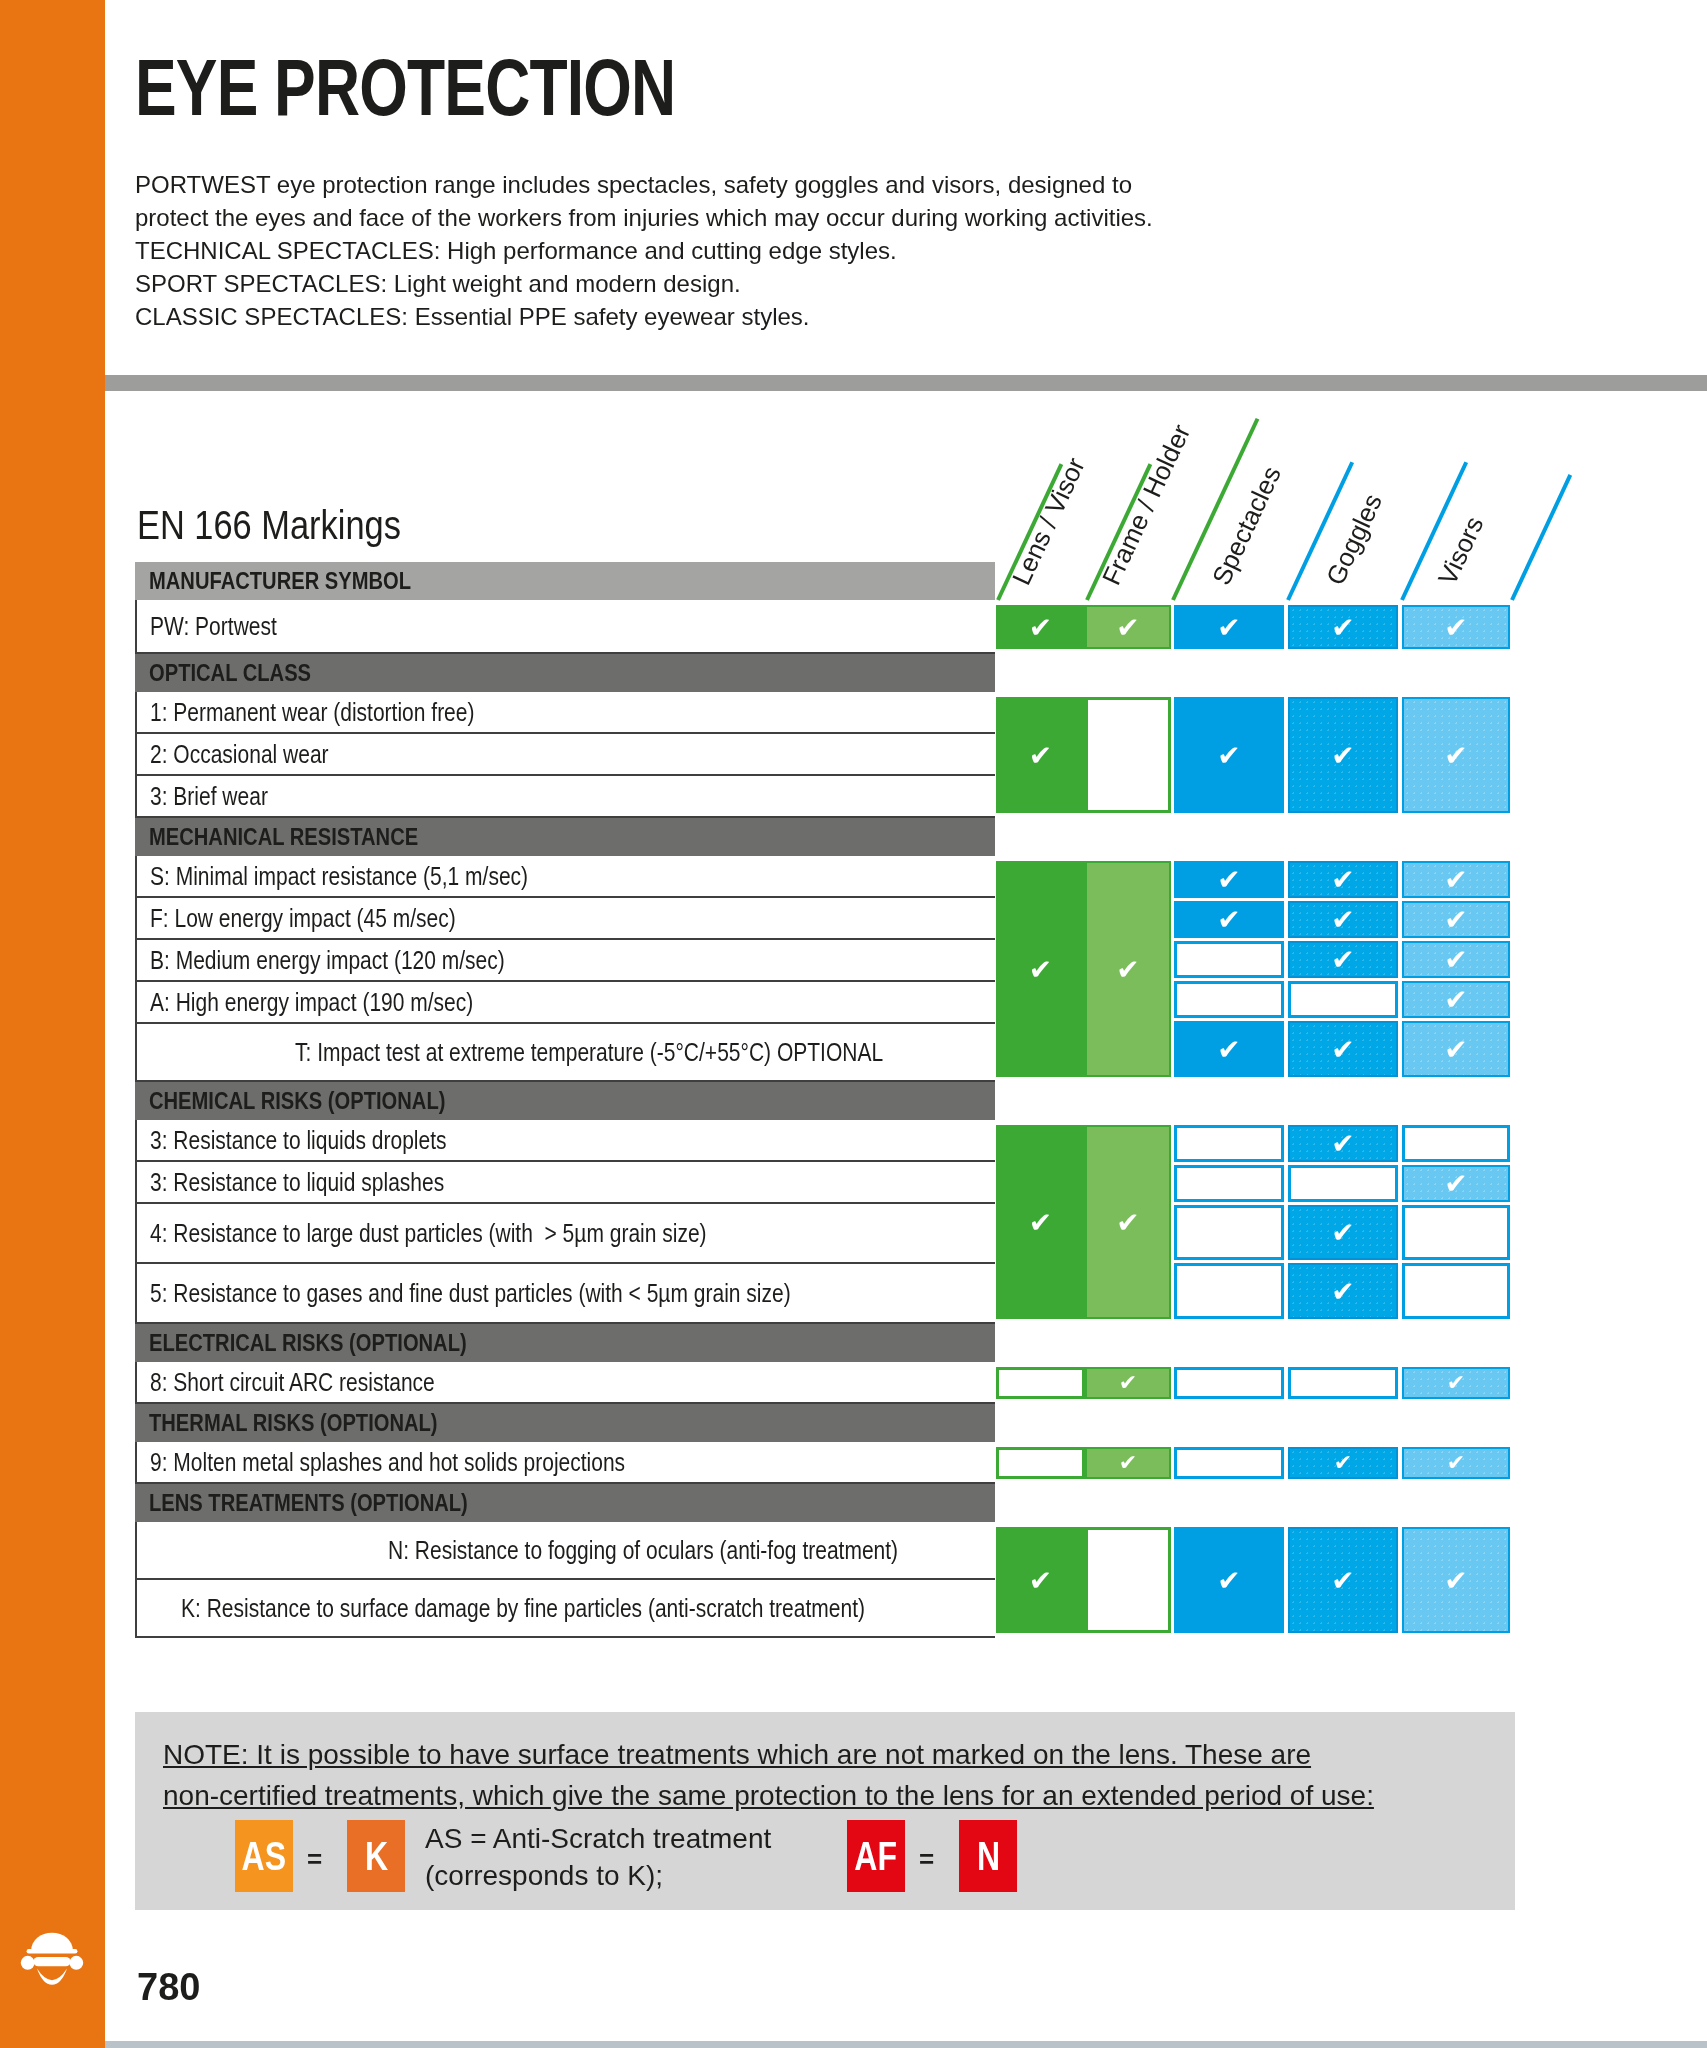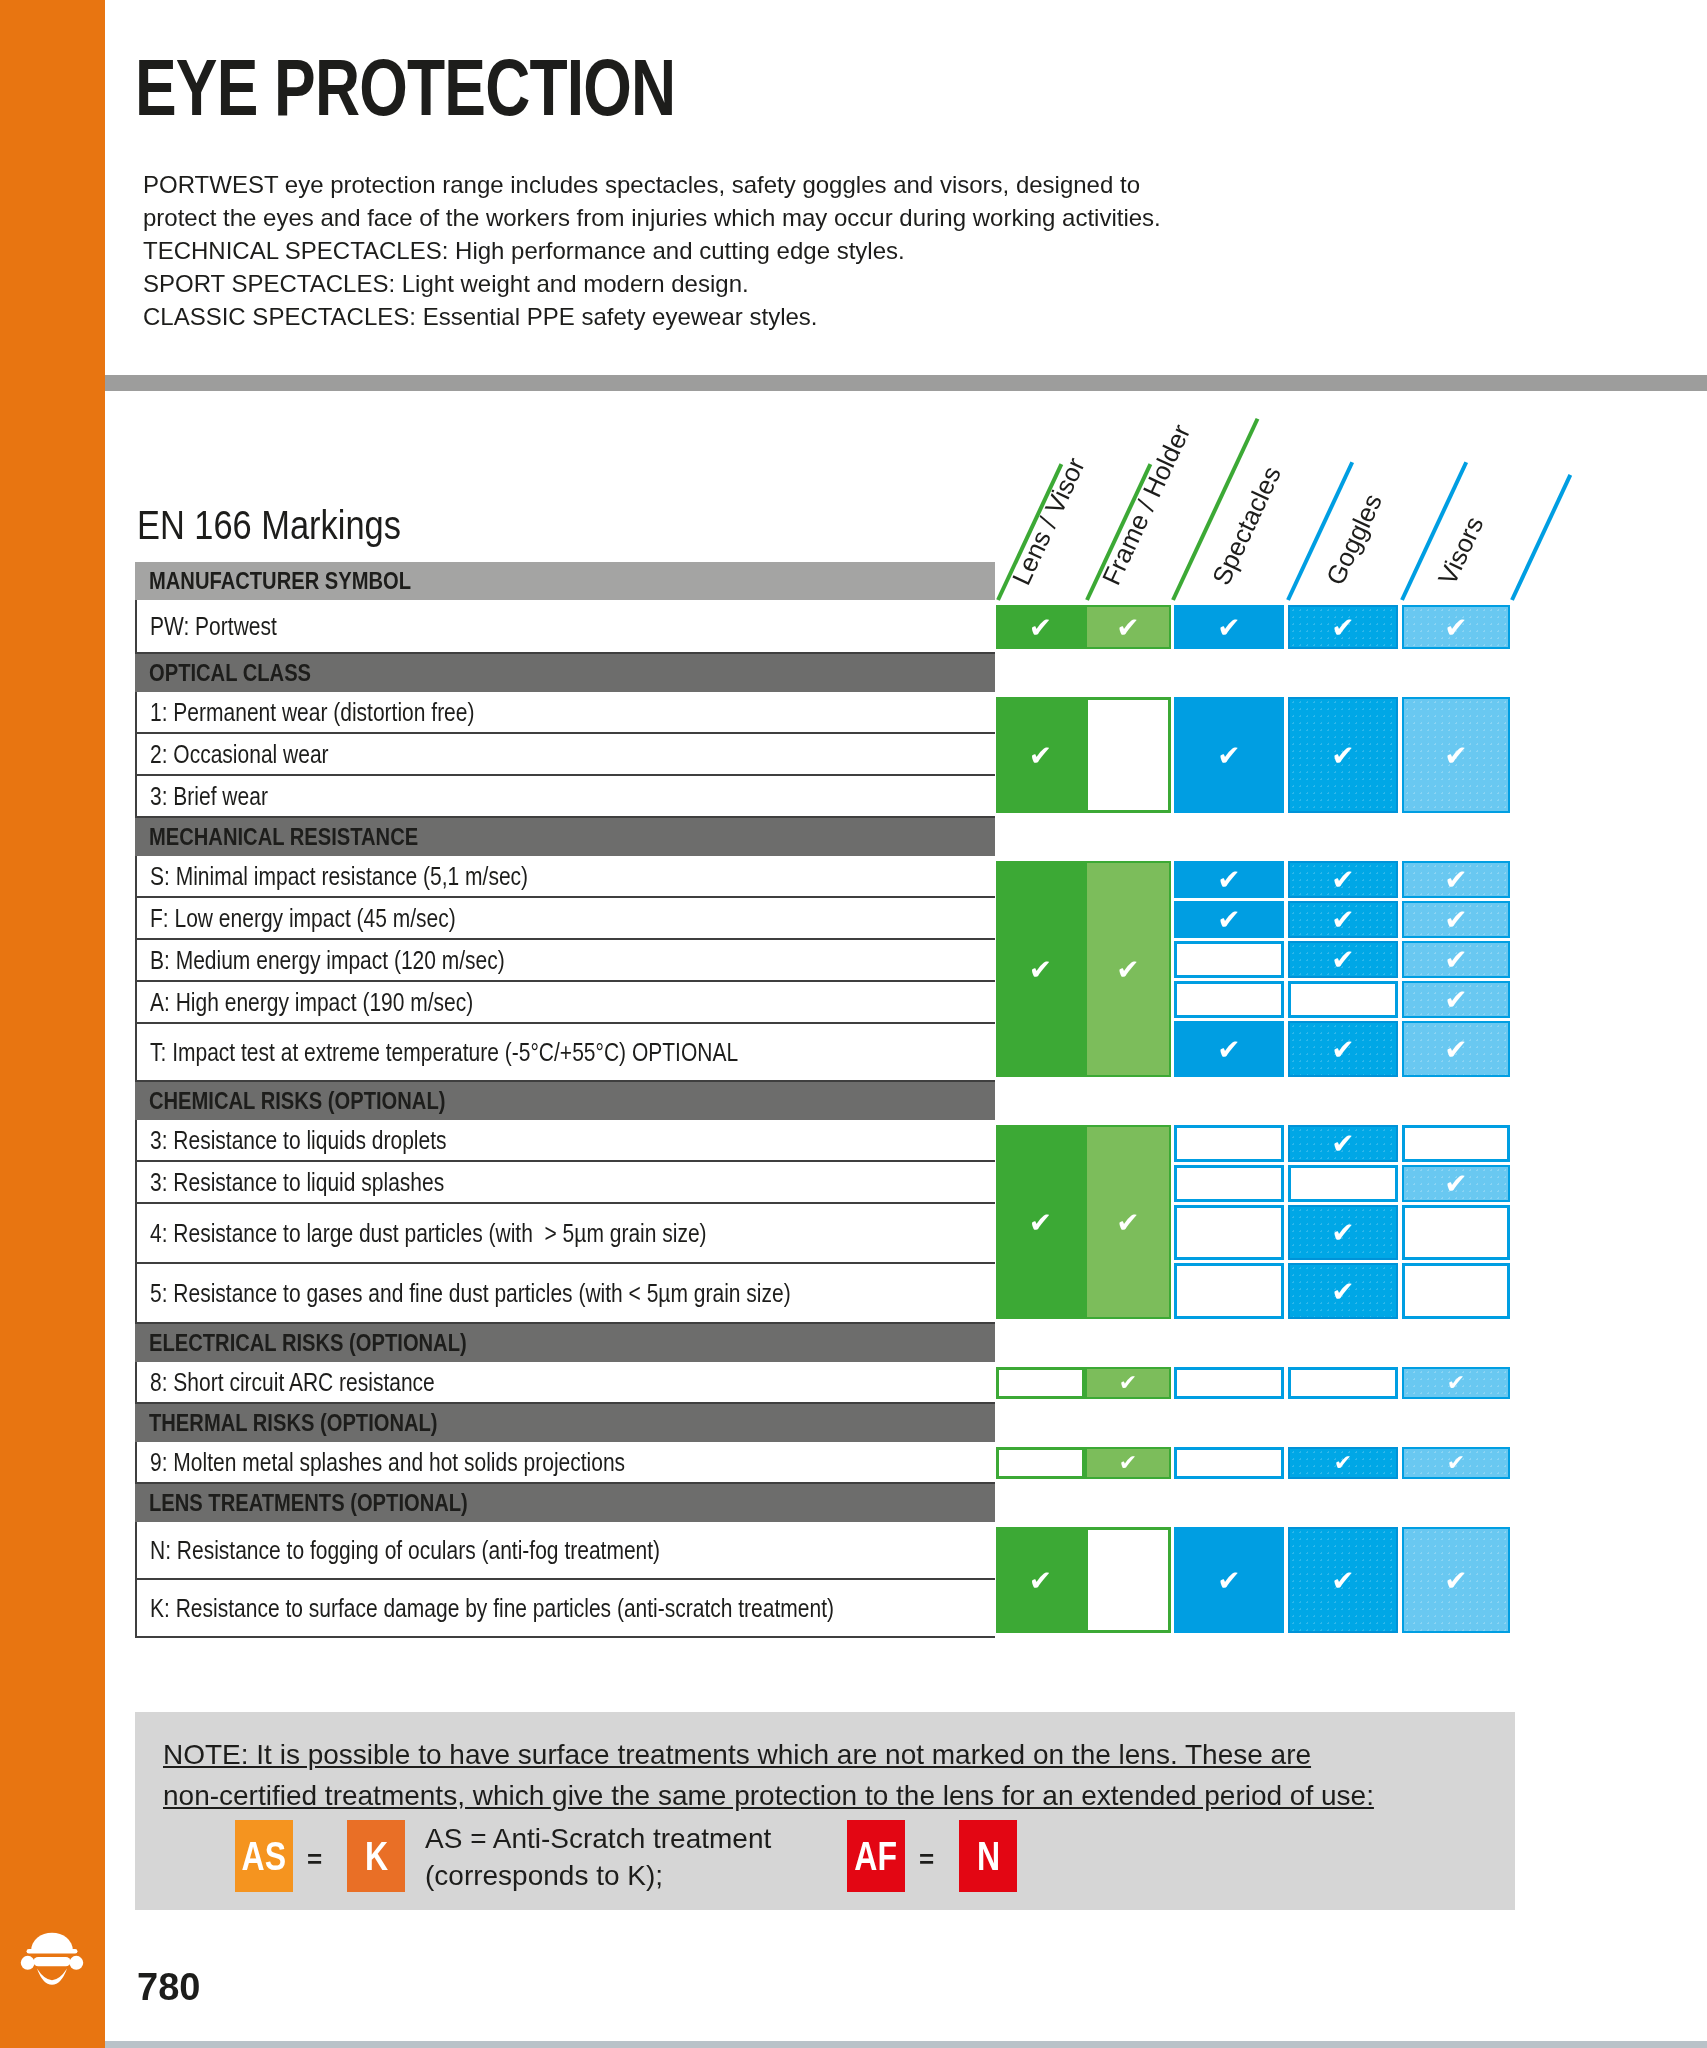--- a/index.html
+++ b/index.html
@@ -8,35 +8,35 @@
   .abs{position:absolute;}
   .cond{display:inline-block;transform:scaleX(0.84);transform-origin:0 50%;white-space:pre;}
   .condblk{transform:scaleX(0.82);transform-origin:0 0;white-space:pre-line;}
 
   
   #orange-band{left:0;top:0;width:105px;height:2048px;background:#E87511;}
 
   
   #page-title{left:135px;top:42px;font-size:80px;font-weight:800;letter-spacing:-1px;
               transform:scaleX(0.78);transform-origin:0 0;white-space:nowrap;}
-  #intro{left:143px;top:168px;width:1400px;font-size:24px;line-height:33px;}
+  #intro{left:135px;top:168px;width:1400px;font-size:24px;line-height:33px;}
   #top-divider{left:105px;top:375px;width:1602px;height:16px;background:#9D9D9C;}
 
   
   #en166-title{left:137px;top:503px;font-size:40px;font-weight:400;
                transform:scaleX(0.86);transform-origin:0 0;white-space:nowrap;}
 
   
   #tablelabels{left:135px;top:562px;width:860px;}
   .bar{height:38px;background:#6D6D6C;display:flex;align-items:center;box-sizing:border-box;
        padding-left:14px;font-size:24px;font-weight:700;color:#1d1d1b;}
   .bar-light{background:#A4A4A3;}
   .lrow{background:#fff;display:flex;align-items:center;box-sizing:border-box;padding-left:13px;
         font-size:25px;border-left:2px solid #3f3f3f;border-bottom:2px solid #3f3f3f;}
-  .r42{height:42px;} .r54{height:54px;} .r58{height:58px;} .r60{height:60px;}
+  .r42{height:42px;} .r54{height:54px;} .r58{height:58px;justify-content:flex-end;} .r60{height:60px;}
 
   
   #diag{left:996px;top:400px;width:560px;height:200px;}
   .diag-line{position:absolute;bottom:0;width:4px;transform-origin:50% 100%;transform:rotate(25deg);}
   .diag-label{position:absolute;bottom:10px;transform-origin:0 100%;transform:rotate(-65deg);
               font-size:26px;white-space:nowrap;}
 
   
   .grp{position:absolute;left:996px;width:514px;}
   .cell{position:absolute;box-sizing:border-box;display:flex;align-items:center;justify-content:center;}

